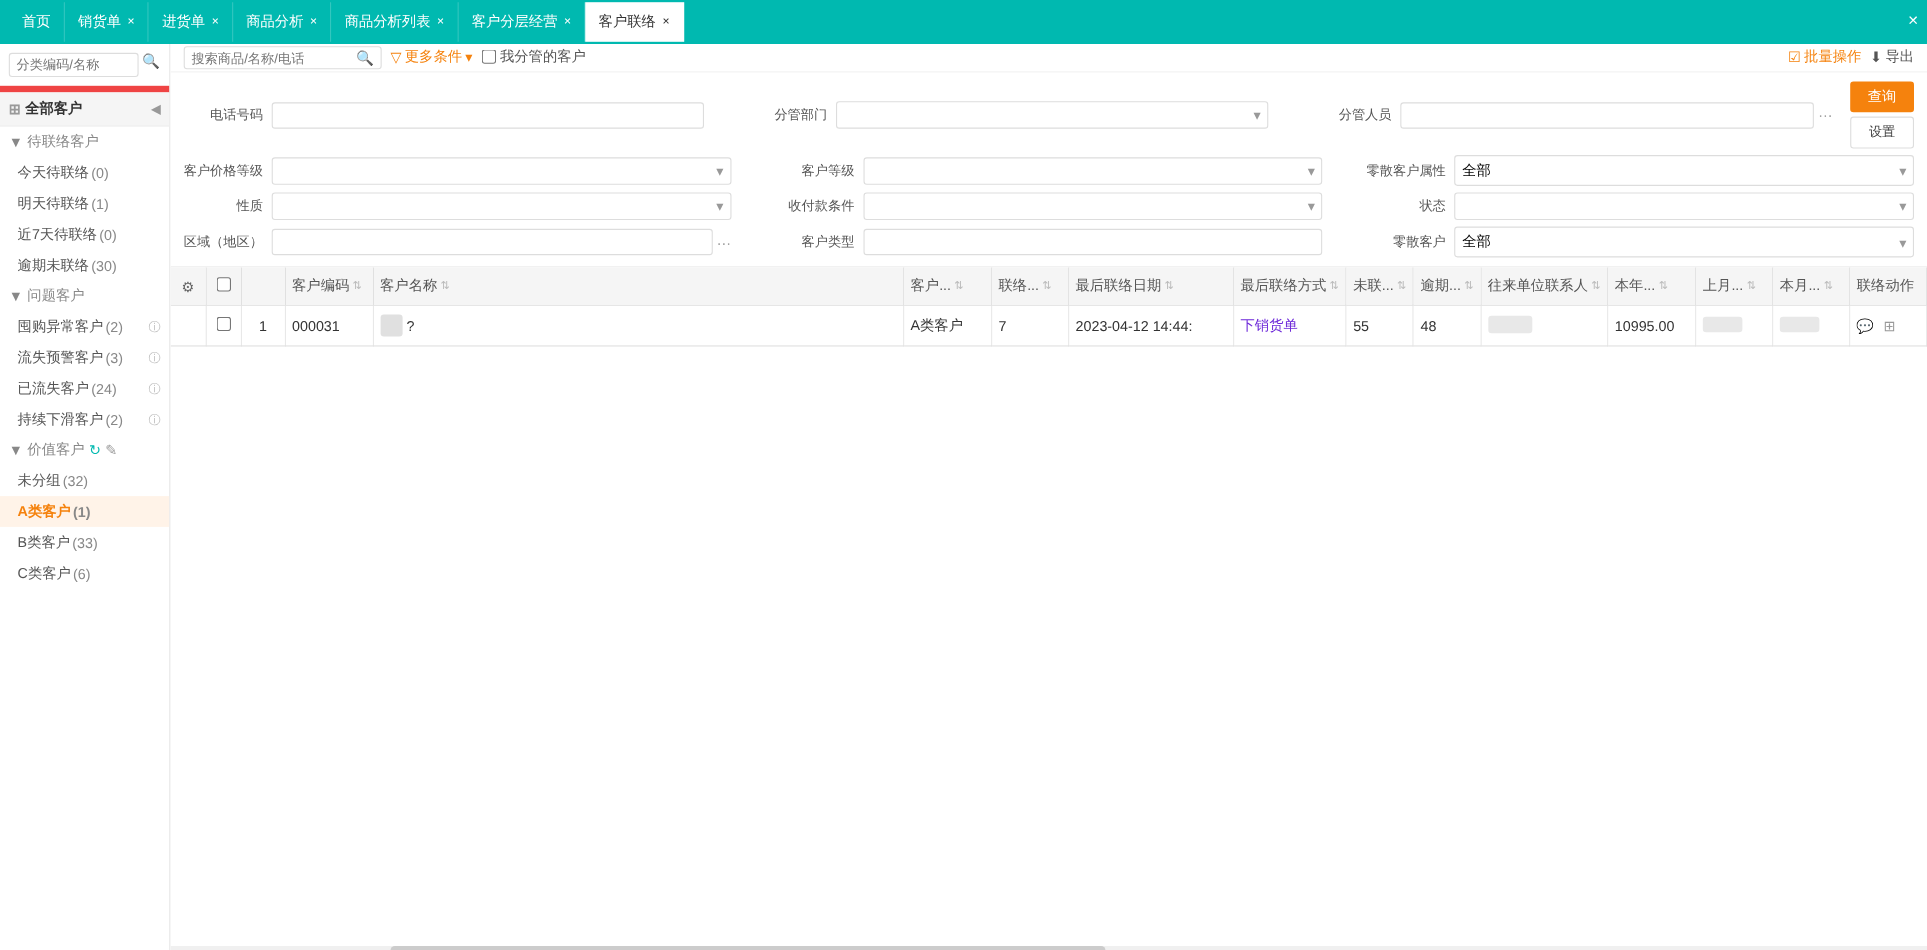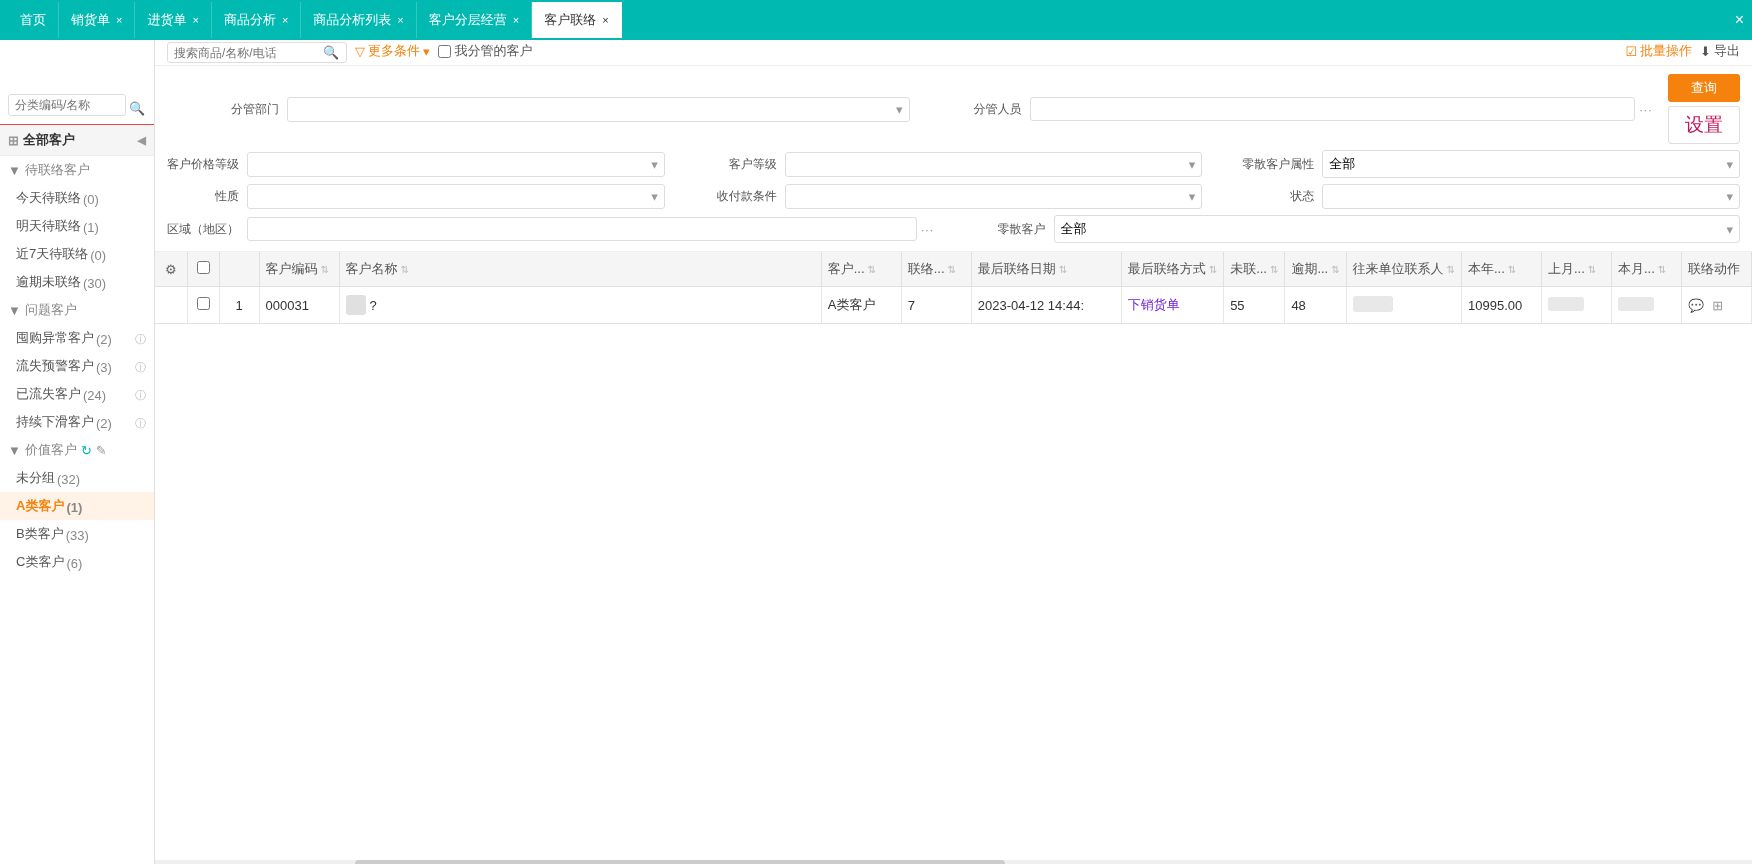--- a/index.html
+++ b/index.html
@@ -20,41 +20,41 @@
 
     
     .main-layout { display: flex; height: calc(864px - 36px); }
 
     
     .sidebar {
       width: 155px; background: #fff; border-right: 1px solid #e0e0e0;
       display: flex; flex-direction: column; overflow-y: auto; flex-shrink: 0;
     }
     .sidebar-search {
-      padding: 8px; border-bottom: 1px solid #ef4444; display: flex; align-items: flex-end; margin-top: 46px;
+      padding: 8px; border-bottom: 6px solid #ef4444; display: flex; align-items: flex-start;
     }
     .sidebar-search input {
       border: 1px solid #ddd; border-radius: 3px; padding: 3px 6px; font-size: 12px;
       width: 100%; outline: none;
     }
     .sidebar-search-icon { color: #999; margin-left: 4px; cursor: pointer; }
     .sidebar-section-header {
       display: flex; align-items: center; padding: 6px 8px; font-weight: bold;
       color: #333; cursor: pointer; background: #f5f5f5; border-bottom: 1px solid #eee;
     }
     .sidebar-section-header .grid-icon { margin-right: 4px; color: #999; }
     .sidebar-collapse { margin-left: auto; font-size: 11px; color: #999; cursor: pointer; }
     .sidebar-group-label {
       padding: 5px 8px; color: #888; font-size: 12px; display: flex; align-items: center;
       cursor: pointer;
     }
     .sidebar-group-label .triangle { margin-right: 4px; }
     .sidebar-item {
       padding: 5px 8px 5px 16px; color: #555; cursor: pointer; display: flex;
-      align-items: flex-end; font-size: 12px;
+      align-items: center; font-size: 12px;
     }
     .sidebar-item.active { background: #fff3e8; color: #f5820d; font-weight: bold; }
     .sidebar-item .count { color: #888; margin-left: 2px; }
     .sidebar-item .info-icon { color: #bbb; margin-left: auto; font-size: 11px; }
 
     
     .content { flex: 1; display: flex; flex-direction: column; overflow: hidden; background: #fff; }
 
     
     .filter-bar {
@@ -89,22 +89,22 @@
       cursor: pointer; min-width: 0;
     }
     .filter-input .arrow { margin-left: auto; color: #999; }
     .filter-input-text { border: 1px solid #ddd; border-radius: 3px; padding: 4px 6px; font-size: 12px; outline: none; flex: 1; }
     .filter-btn-group { display: flex; flex-direction: column; gap: 4px; margin-left: 8px; }
     .btn-query {
       background: #f5820d; color: #fff; border: none; border-radius: 3px;
       padding: 5px 16px; cursor: pointer; font-size: 13px;
     }
     .btn-setting {
-      background: #fff; color: #be185d; border: 1px solid #ddd; border-radius: 3px;
-      padding: 5px 16px; cursor: pointer; font-size: 19px;
+      background: #fff; color: #404040; border: 1px solid #ddd; border-radius: 3px;
+      padding: 5px 16px; cursor: pointer; font-size: 12px;
     }
     .filter-dots { color: #999; margin-left: 4px; cursor: pointer; }
 
     
     .table-section { flex: 1; overflow: auto; }
     table { width: 100%; border-collapse: collapse; font-size: 12px; }
     table thead tr { background: #f5f5f5; }
     table th {
       padding: 8px 6px; text-align: left; color: #555; font-weight: normal;
       border-bottom: 1px solid #e0e0e0; border-right: 1px solid #e0e0e0;
@@ -292,20 +292,24 @@
         <div class="export-btn">
           <span>⬇</span>
           <span>导出</span>
         </div>
       </div>
     </div>
 
     <div class="filter-form">
 
       <div class="filter-row">
+        <div class="filter-field">
+          <span class="filter-label">电话号码</span>
+          <input class="filter-input-text" type="text" style="width: 200px;">
+        </div>
         <div class="filter-field" style="margin-left:40px;">
           <span class="filter-label">分管部门</span>
           <div class="filter-input" style="width:250px;">
             <span></span>
             <span class="arrow">▾</span>
           </div>
         </div>
         <div class="filter-field" style="margin-left:40px;">
           <span class="filter-label">分管人员</span>
           <input class="filter-input-text" type="text" style="width: 200px;">
@@ -363,20 +367,24 @@
             <span class="arrow">▾</span>
           </div>
         </div>
       </div>
 
       <div class="filter-row filter-row-last">
         <div class="filter-field">
           <span class="filter-label">区域（地区）</span>
           <input class="filter-input-text" type="text" style="width: 180px;">
           <span class="filter-dots">···</span>
+        </div>
+        <div class="filter-field" style="margin-left:40px;">
+          <span class="filter-label">客户类型</span>
+          <input class="filter-input-text" type="text" style="width: 250px;">
         </div>
         <div class="filter-field" style="margin-left:40px;">
           <span class="filter-label">零散客户</span>
           <div class="filter-input" style="width:200px;">
             <span>全部</span>
             <span class="arrow">▾</span>
           </div>
         </div>
       </div>
     </div>

